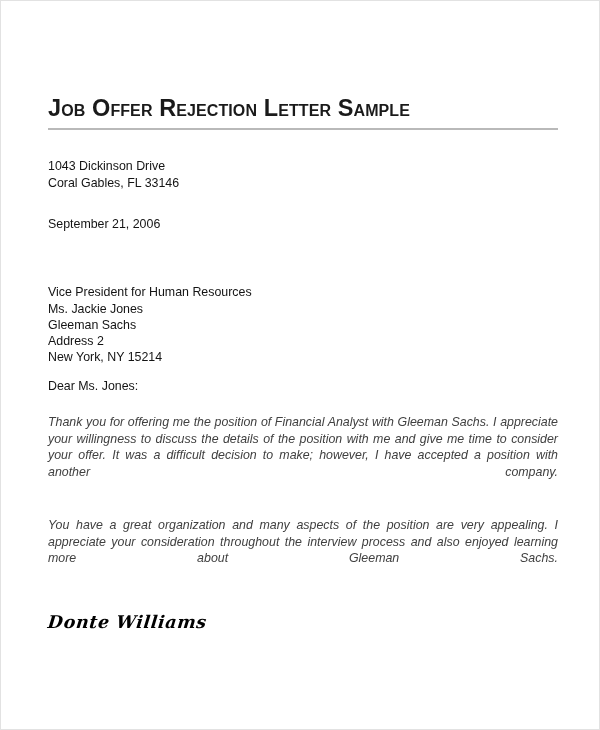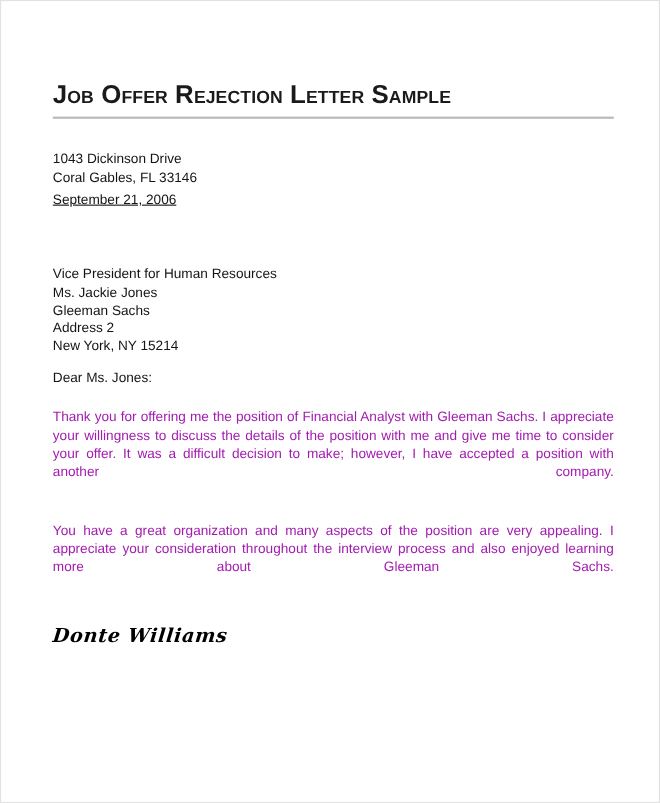--- a/index.html
+++ b/index.html
@@ -29,21 +29,21 @@
   .column {
     position: absolute;
     left: 47px;
     top: 0;
     width: 510px;
   }
 
   
   .doc-title {
     margin: 0;
-    padding-top: 73px;
+    padding-top: 95px;
     font-size: 23.5px;
     font-weight: bold;
     font-variant: small-caps;
     letter-spacing: 0.1px;
     line-height: 1.08;
     color: #1a1a1a;
     white-space: nowrap;
   }
   .title-rule {
     margin-top: 7px;
@@ -54,31 +54,32 @@
 
   
   .block {
     font-size: 12.4px;
     line-height: 16.3px;
     color: #141414;
   }
   .line { white-space: pre; }
 
   .sender-block { margin-top: 28px; }
-  .date-block   { margin-top: 4px; text-decoration: underline; }
+  .date-block   { margin-top: 25px; }
   .recipient-block { margin-top: 52px; }
   .salutation-block { margin-top: 12px; }
 
   .para {
     margin-top: 20px;
     font-size: 12.4px;
     line-height: 16.6px;
     text-align: justify;
     text-justify: inter-word;
-    color: #a21caf;
+    color: #404040;
+    font-style: italic;
   }
   
   .para::after {
     content: "";
     display: inline-block;
     width: 100%;
   }
 
   .closing-block { margin-top: 21px; }
 

